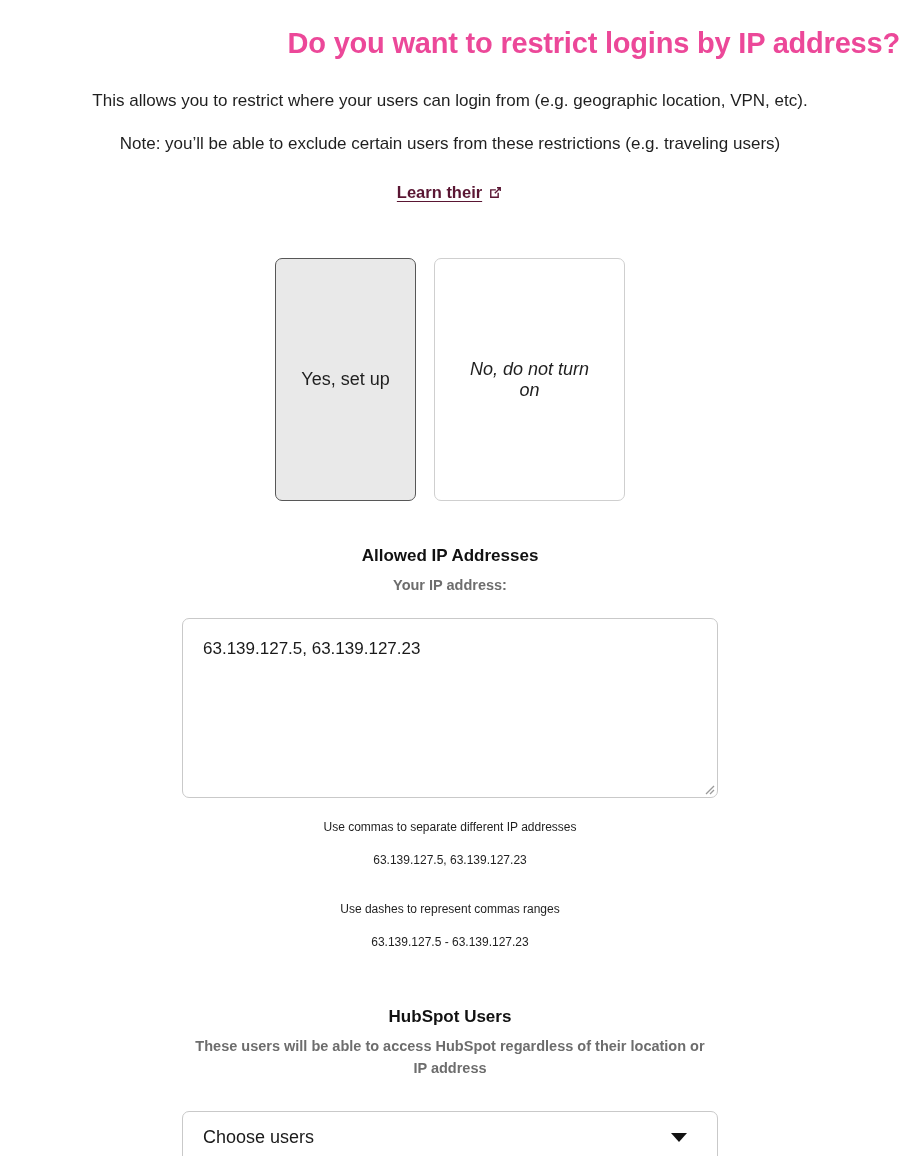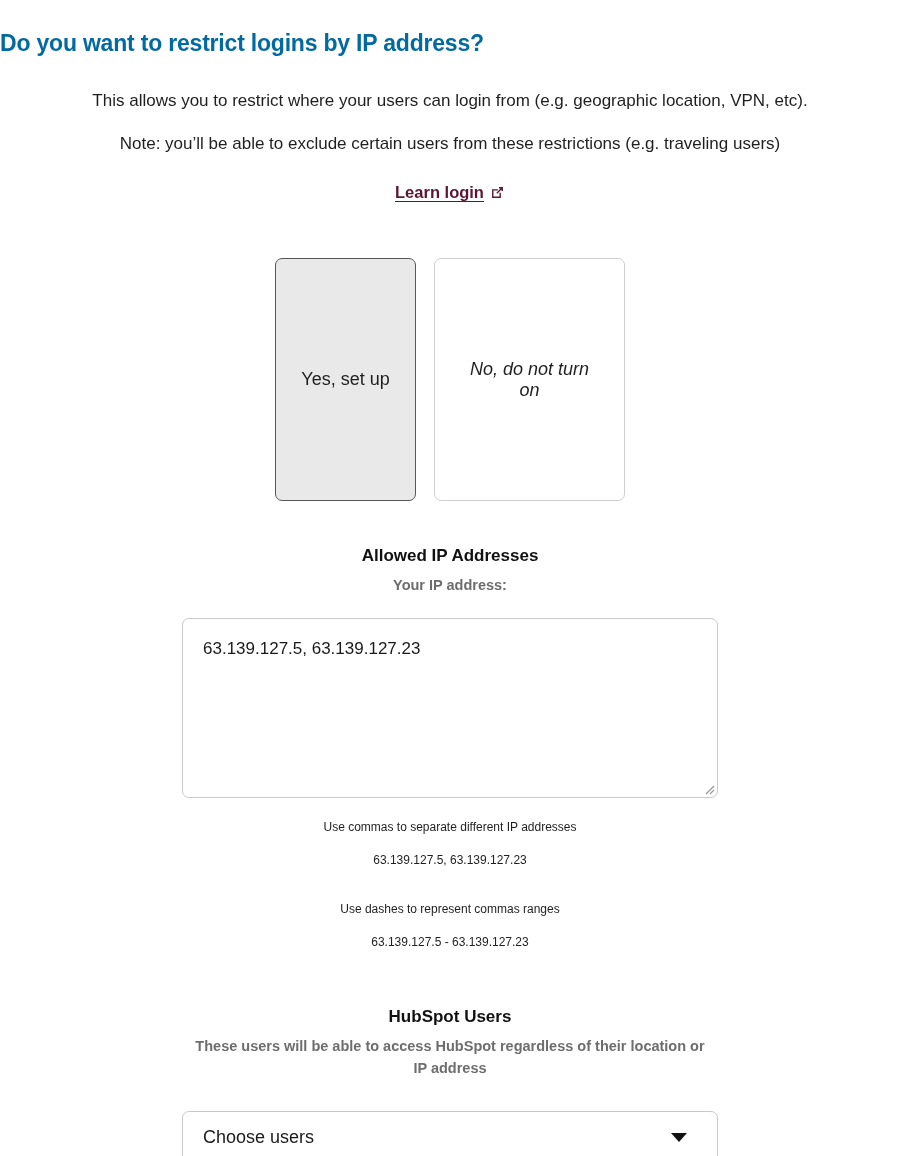--- a/index.html
+++ b/index.html
@@ -18,24 +18,24 @@
 
   .page {
     width: 900px;
     height: 1156px;
     position: relative;
     padding-top: 22px;
   }
 
   
   .title {
-    font-size: 23px;
-    font-weight: bold;
-    text-align: left;
-    color: #0369a1;
+    font-size: 29px;
+    font-weight: bold;
+    text-align: right;
+    color: #ec4899;
     letter-spacing: -0.2px;
     margin: 0;
     line-height: 42px;
   }
 
   .lede {
     text-align: center;
     font-size: 17px;
     color: #1f1f1f;
     margin: 4px;
@@ -196,21 +196,21 @@
 
 <div class="page">
 
   <h1 class="title">Do you want to restrict logins by IP address?</h1>
 
   <p class="lede first">This allows you to restrict where your users can login from (e.g. geographic location, VPN, etc).</p>
 
   <p class="lede second">Note: you’ll be able to exclude certain users from these restrictions (e.g. traveling users)</p>
 
   <div class="learn-more-wrap">
-    <a class="learn-more">Learn login</a><span class="ext-icon"><svg width="15" height="15" viewBox="0 0 16 16" aria-hidden="true">
+    <a class="learn-more">Learn their</a><span class="ext-icon"><svg width="15" height="15" viewBox="0 0 16 16" aria-hidden="true">
         <path d="M2.2 4.4 H8.4 V5.9 H3.7 V12.3 H10.1 V8.2 H11.6 V13.8 H2.2 Z" fill="#5a1633"></path>
         <path d="M9.6 2.2 H13.8 V6.4 H12.3 V4.75 L7.8 9.25 L6.75 8.2 L11.25 3.7 H9.6 Z" fill="#5a1633"></path>
       </svg></span>
   </div>
 
   <div class="choices">
     <div class="choice-card selected">
       <span>Yes, set up</span>
     </div>
     <div class="choice-card wide">

